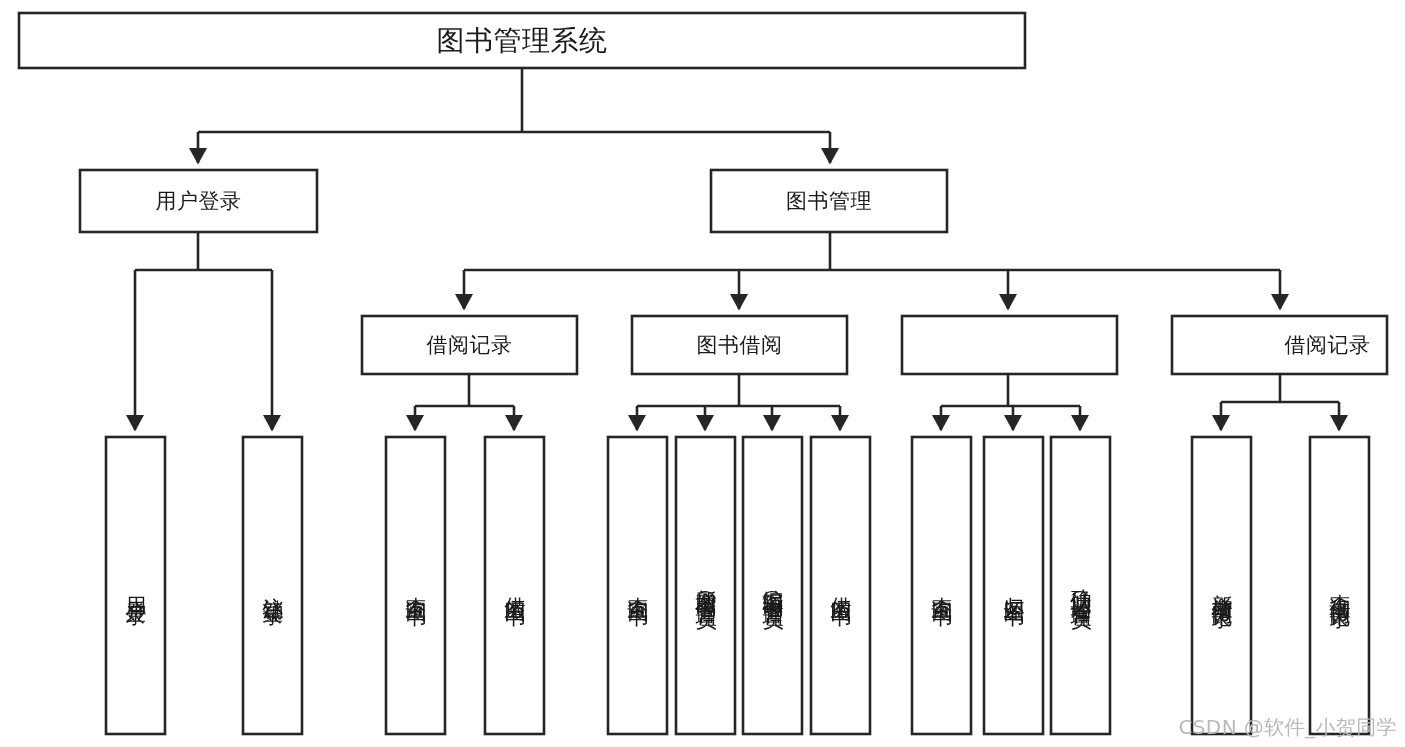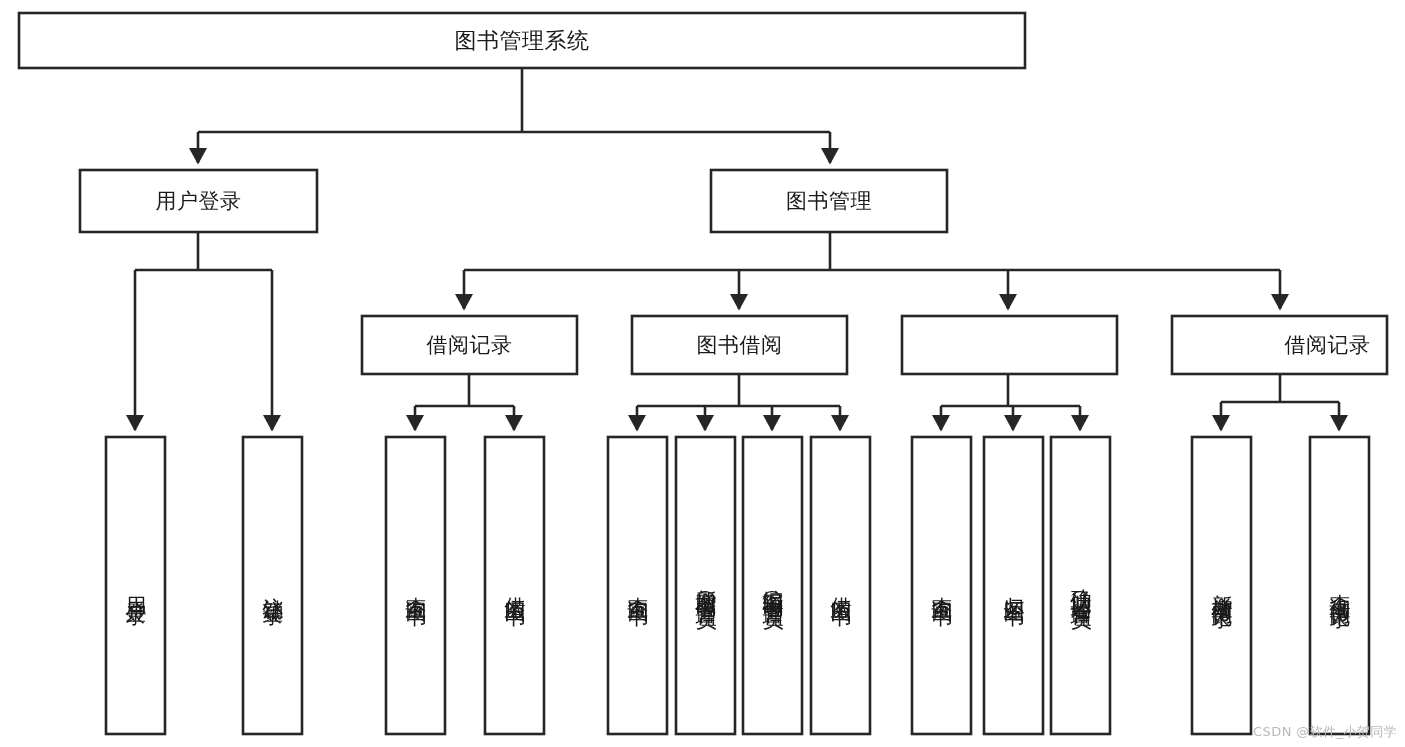--- a/index.html
+++ b/index.html
@@ -58,27 +58,27 @@
     writing-mode: horizontal-tb;
     font-size: 21px;
   }
   .node-label.vertical {
     writing-mode: vertical-rl;
     text-orientation: upright;
     font-size: 21px;
     letter-spacing: 3px;
   }
   .node-label.root {
-    font-size: 22px;
+    font-size: 28px;
   }
   .watermark {
     position: absolute;
     right: 8px;
     bottom: 6px;
-    font-size: 13px;
+    font-size: 20px;
     color: #b9b9b9;
     font-family: "DejaVu Sans", "Liberation Sans", sans-serif;
     white-space: nowrap;
     letter-spacing: 0.4px;
   }
 </style>
 </head>
 <body>
 
 <div id="diagram-root">

